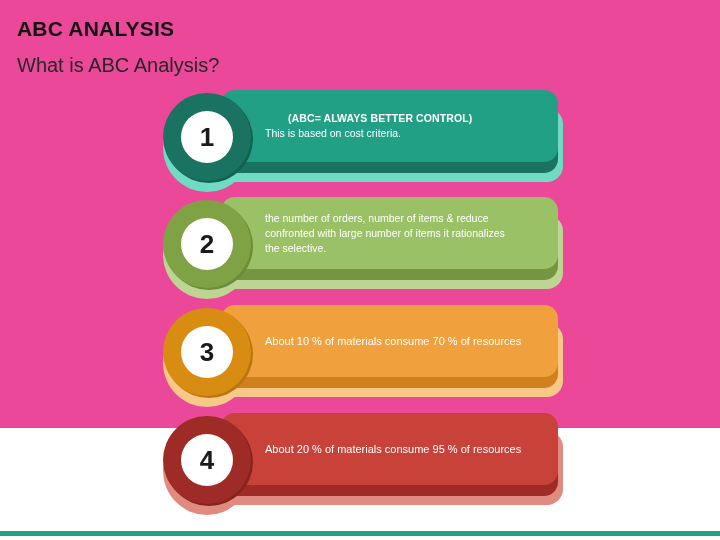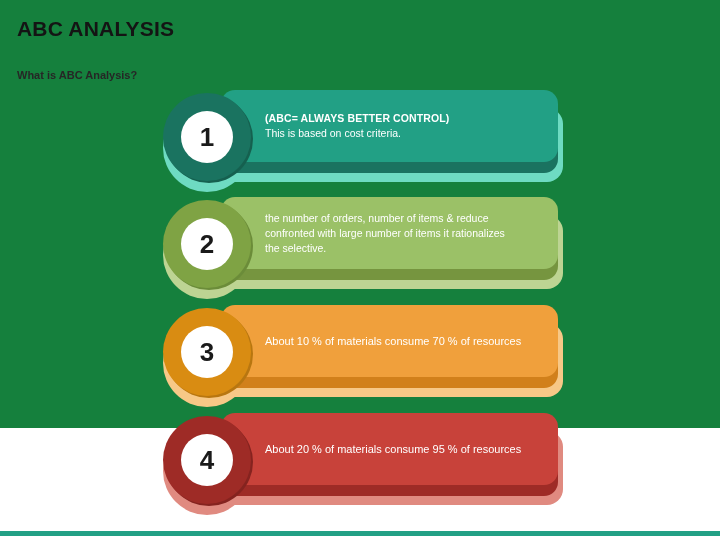--- a/index.html
+++ b/index.html
@@ -2,31 +2,31 @@
 <html><head>
 <meta charset="utf-8">
 <style>
   * { box-sizing: border-box; margin: 0; padding: 0; }
   html, body {
     width: 720px; height: 540px;
     background: #ffffff;
     font-family: "Liberation Sans", sans-serif;
     overflow: hidden;
   }
-  .slide { position: relative; width: 720px; height: 428px; background: #15803d; }
+  .slide { position: relative; width: 720px; height: 428px; background: #ec4899; }
 
   
   .hdr { position: absolute; left: 17px; top: 16px; }
   .hdr-title {
     font-size: 21px; font-weight: bold; color: #141414;
     letter-spacing: 0.2px; line-height: 26px;
   }
   .hdr-sub {
-    font-size: 11px; font-weight: bold; color: #262626;
-    line-height: 22px; margin-top: 22px;
+    font-size: 20px; font-weight: normal; color: #262626;
+    line-height: 22px; margin-top: 12px;
   }
 
   
   .banner { position: absolute; left: 163px; width: 400px; height: 100px; }
 
   
   .layer-light {
     position: absolute; left: 45px; top: 18px;
     width: 355px; height: 74px; border-radius: 16px;
   }
@@ -68,21 +68,21 @@
   }
 
   
   .btext {
     position: absolute; left: 102px; top: 0px;
     width: 288px; height: 72px;
     display: flex; flex-direction: column; justify-content: center;
     color: #ffffff;
   }
   .bline { font-size: 10.5px; line-height: 15px; color: #ffffff; }
-  .bline.bold { font-weight: bold; letter-spacing: 0.1px; }
+  .bline.bold { font-weight: bold; letter-spacing: 0.1px; margin-left: 23px; }
   .btext.single { }
   .btext.single .bline { font-size: 11px; }
 
   
   .footer-strip {
     position: absolute; left: 0; top: 531px; width: 720px; height: 5px;
   }
 </style>
 </head>
 <body>

